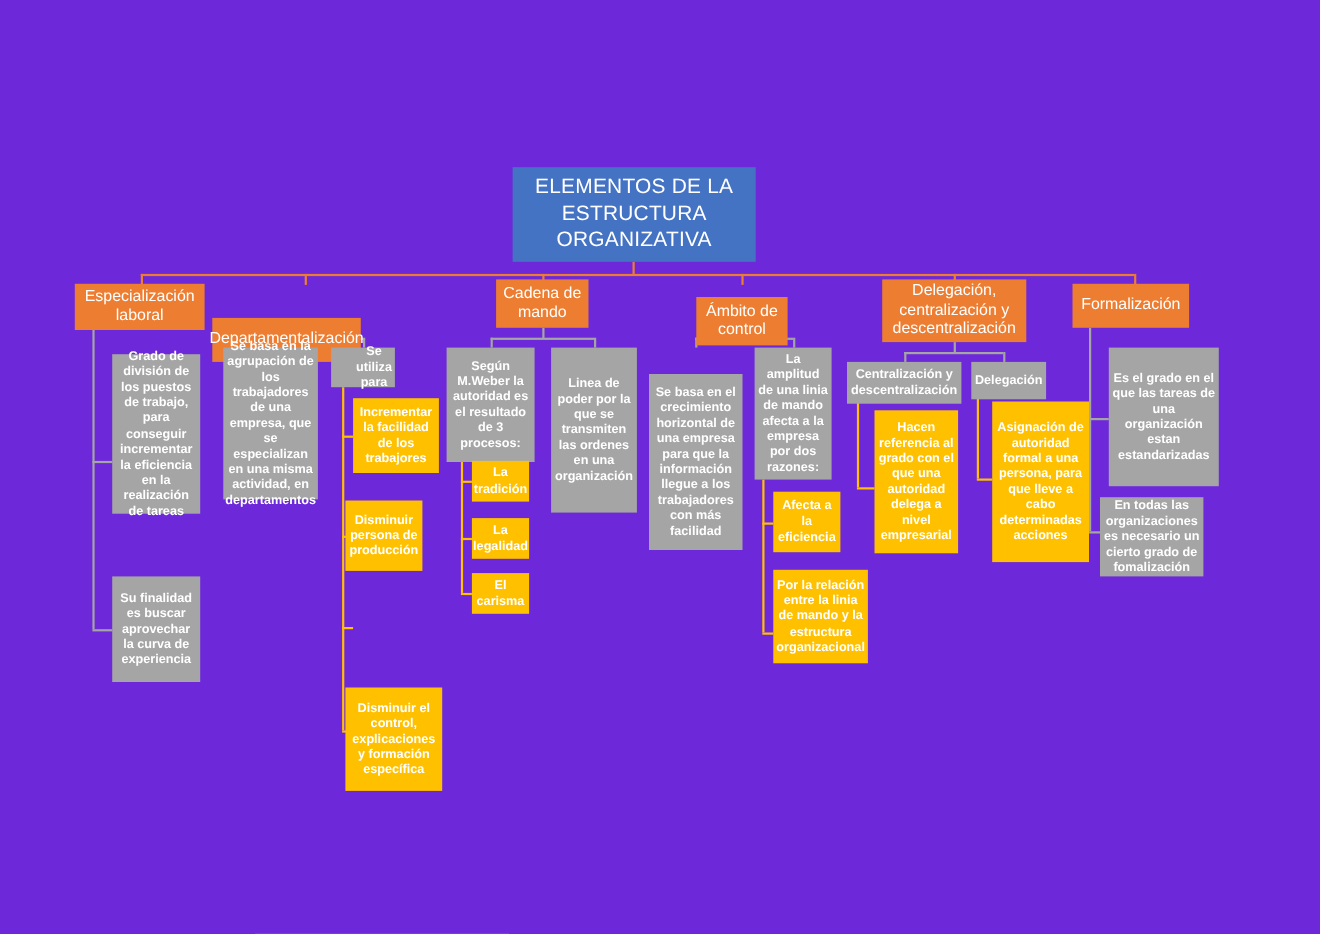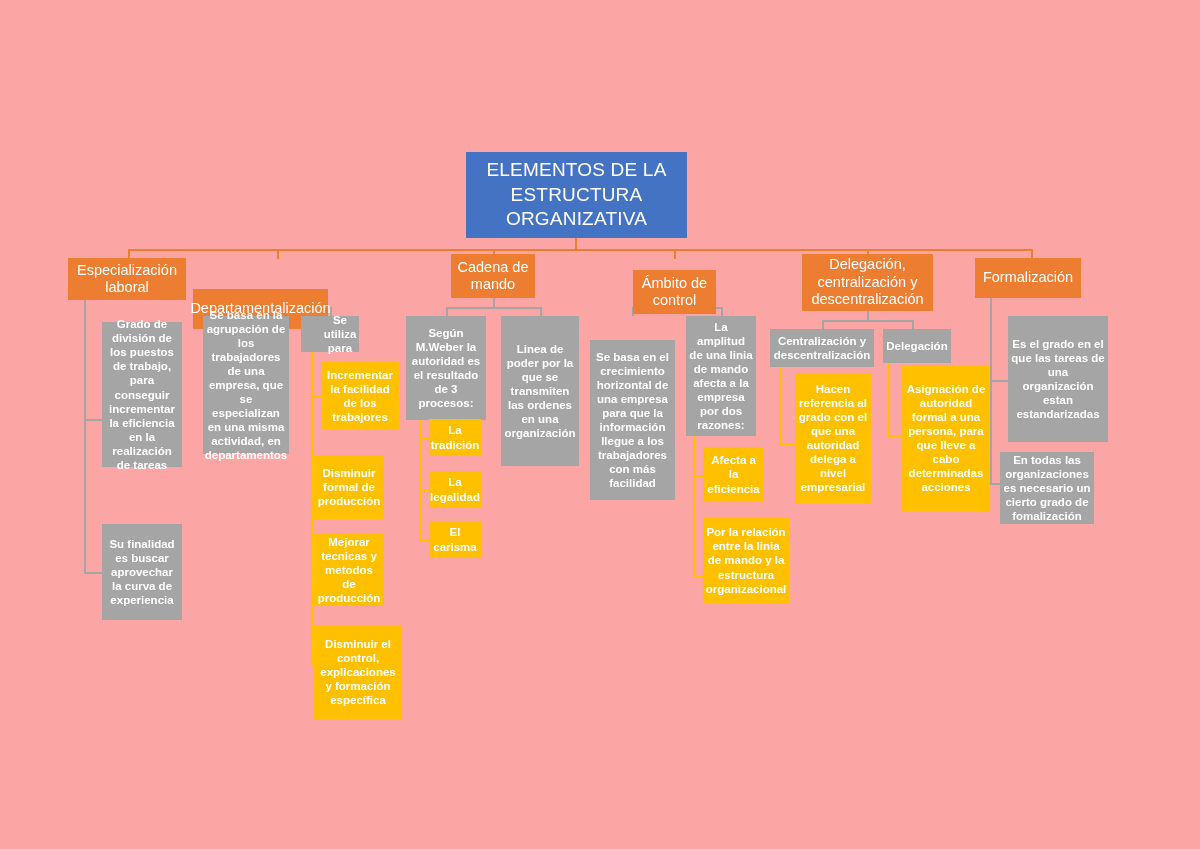--- a/index.html
+++ b/index.html
@@ -9,21 +9,21 @@
   }
   body {
     width: 1200px; height: 849px;
     font-family: "Liberation Sans", sans-serif;
     overflow: hidden;
   }
   #canvas {
     position: relative;
     width: 1200px;
     height: 849px;
-    background: #fca5a5;
+    background: #6d28d9;
   }
   .node {
     position: absolute;
     display: flex;
     align-items: center;
     justify-content: center;
     text-align: center;
     color: #ffffff;
     line-height: 1.13;
     padding: 2px 3px;
@@ -140,22 +140,21 @@
 
   <div class="node lvl1" style="left:975px; top:258px; width:106px; height:40px;">Formalización</div>
 
   <div class="node gray" style="left:102px; top:322px; width:80px; height:145px;">Grado de división de los puestos de trabajo, para conseguir incrementar la eficiencia en la realización de tareas</div>
   <div class="node gray" style="left:102px; top:524px; width:80px; height:96px;">Su finalidad es buscar aprovechar la curva de experiencia</div>
 
   <div class="node gray" style="left:203px; top:316px; width:86px; height:138px;">Se basa en la agrupación de los trabajadores de una empresa, que se especializan en una misma actividad, en departamentos</div>
   <div class="node gray" style="left:301px; top:316px; width:58px; height:36px;padding-left:23px;">Se utiliza para</div>
 
   <div class="node gold" style="left:321px; top:362px; width:78px; height:68px;">Incrementar la facilidad de los trabajores</div>
-  <div class="node gold" style="left:314px; top:455px; width:70px; height:64px;">Disminuir formal de producción</div>
-  <div class="node gold" style="left:314px; top:534px; width:70px; height:72px;">Mejorar tecnicas y metodos de producción</div>
+  <div class="node gold" style="left:314px; top:455px; width:70px; height:64px;">Disminuir persona de producción</div>
   <div class="node gold" style="left:314px; top:625px; width:88px; height:94px;">Disminuir el control, explicaciones y formación específica</div>
 
   <div class="node gray" style="left:406px; top:316px; width:80px; height:104px;">Según M.Weber la autoridad es el resultado de 3 procesos:</div>
   <div class="node gray" style="left:501px; top:316px; width:78px; height:150px;">Linea de poder por la que se transmiten las ordenes en una organización</div>
 
   <div class="node gold" style="left:429px; top:419px; width:52px; height:37px;">La tradición</div>
   <div class="node gold" style="left:429px; top:471px; width:52px; height:37px;">La legalidad</div>
   <div class="node gold" style="left:429px; top:521px; width:52px; height:37px;">El carisma</div>
 
   <div class="node gray" style="left:590px; top:316px; width:85px; height:160px;margin-top:24px;">Se basa en el crecimiento horizontal de una empresa para que la información llegue a los trabajadores con más facilidad</div>

